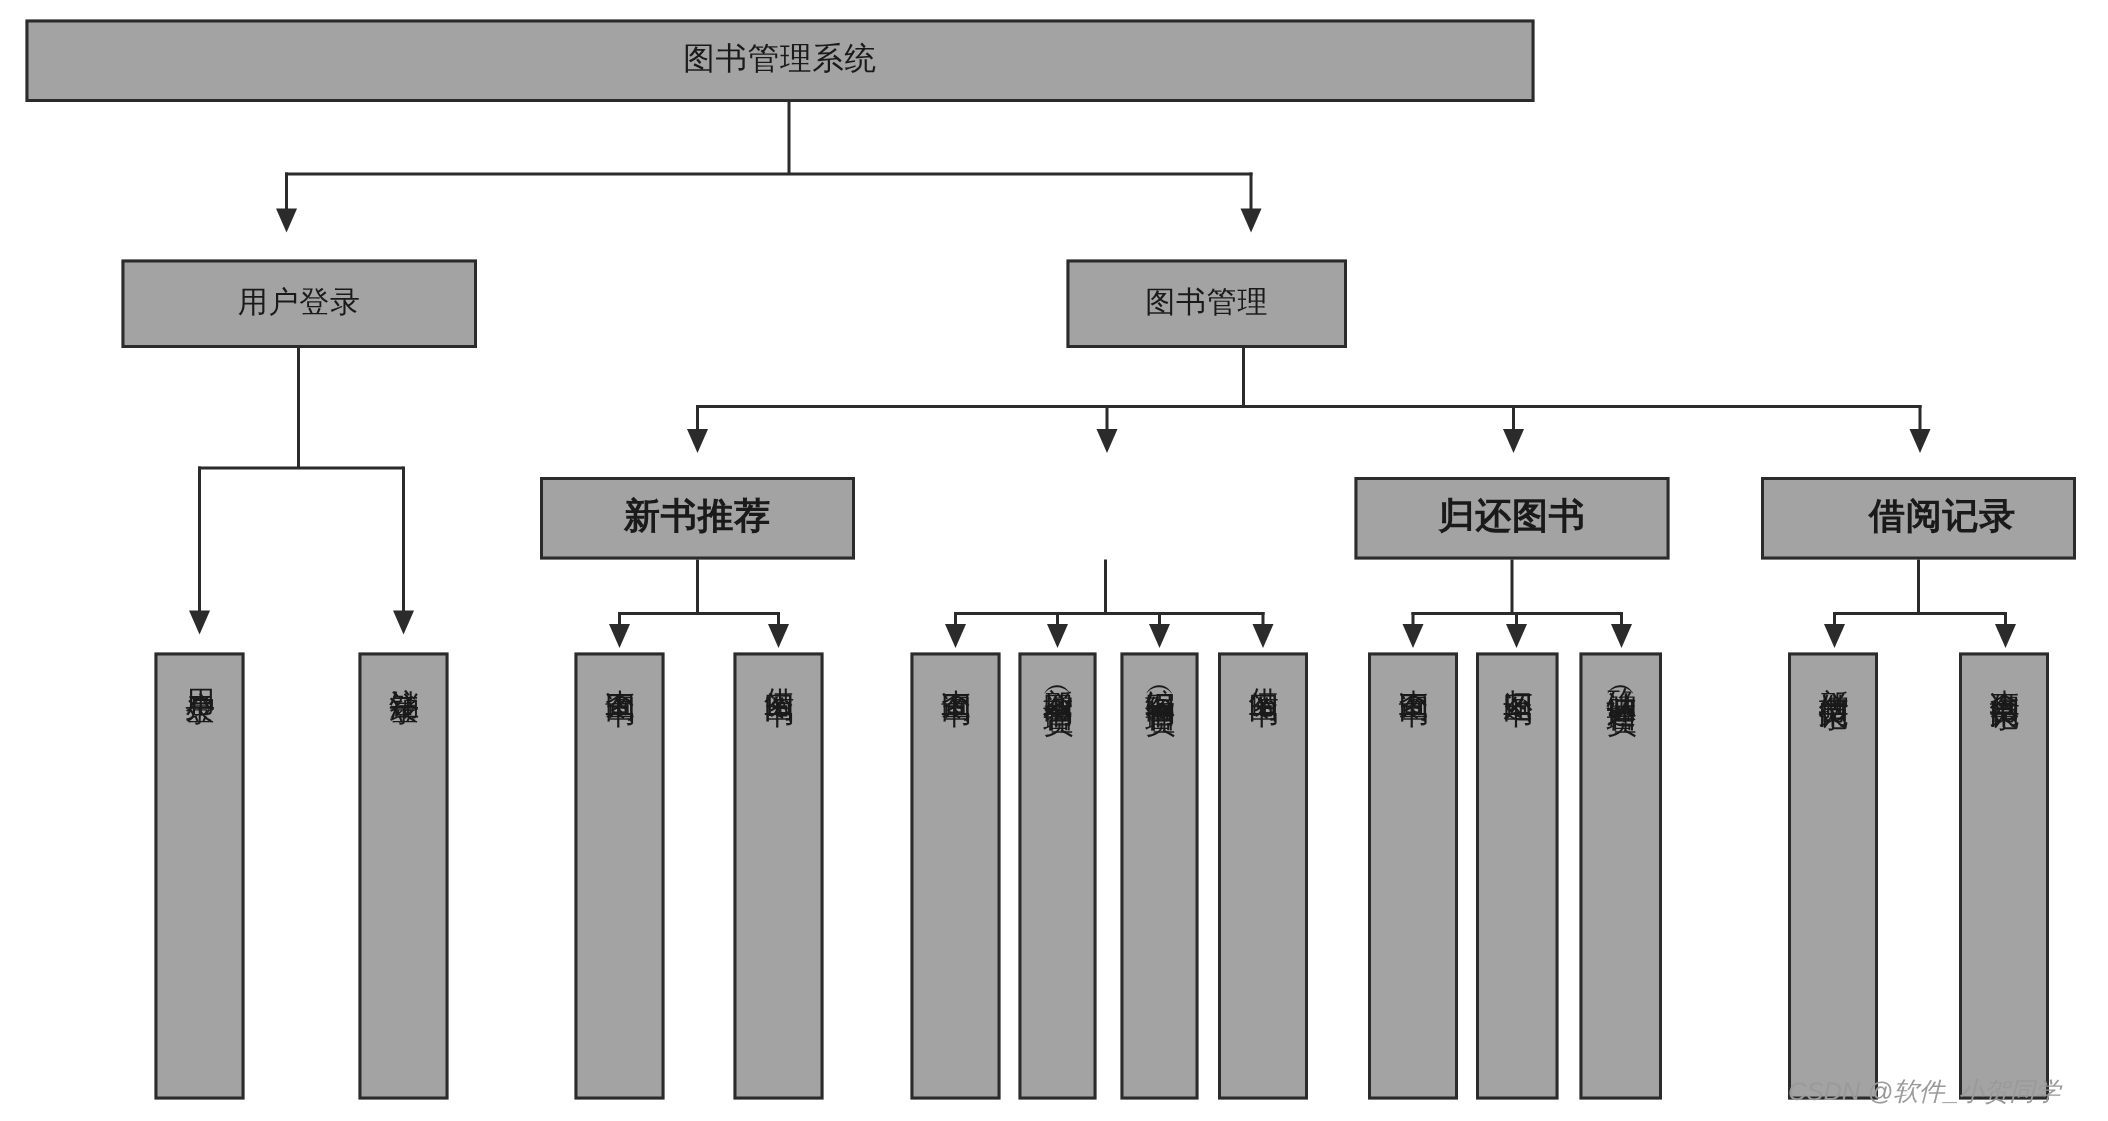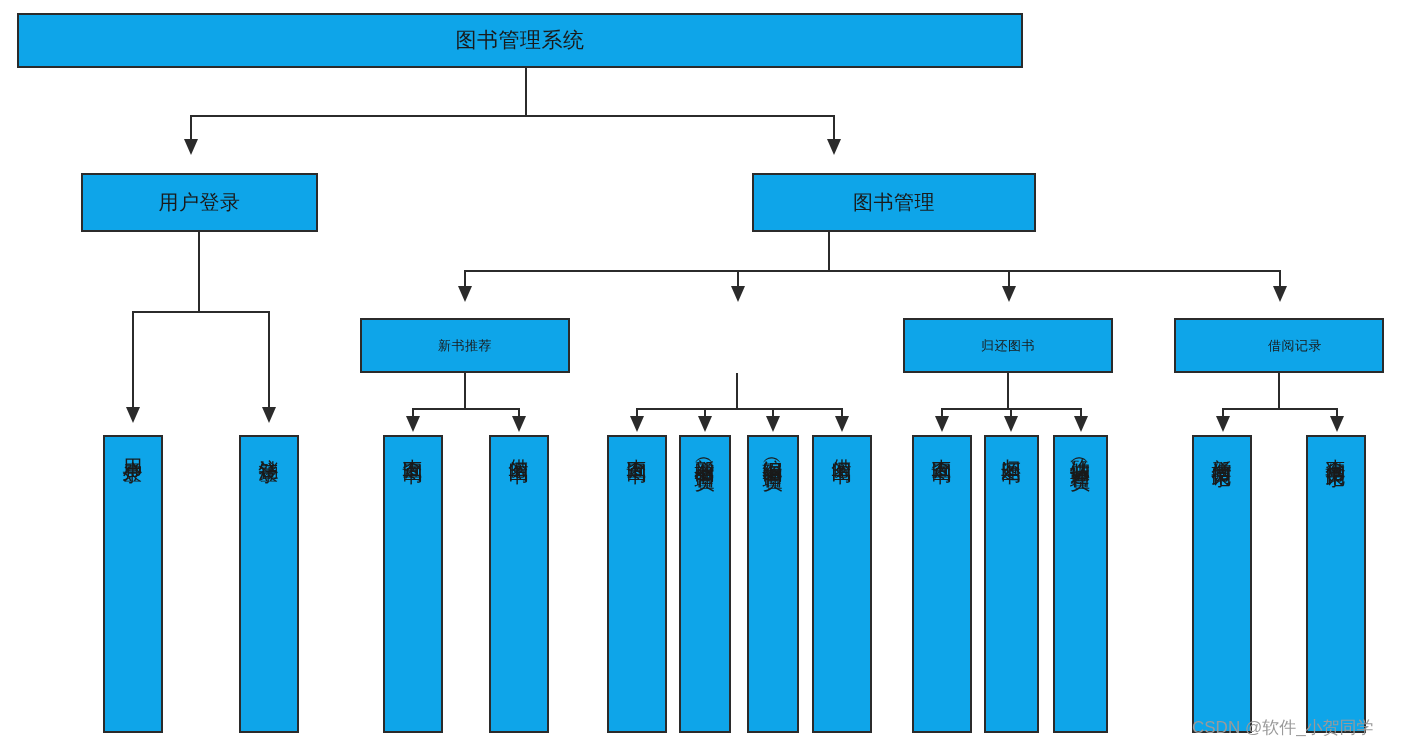--- a/index.html
+++ b/index.html
@@ -15,38 +15,38 @@
     position: relative;
     width: 1405px;
     height: 747px;
     background: #ffffff;
     overflow: hidden;
   }
   
   .node {
     position: absolute;
     box-sizing: border-box;
-    background: #0ea5e9;
+    background: #a3a3a3;
     border: 2px solid #2b2b2b;
     display: flex;
     align-items: center;
     justify-content: center;
     color: #1a1a1a;
   }
   .node .label {
     display: block;
     text-align: center;
     line-height: 1.18;
     letter-spacing: 0.5px;
     white-space: nowrap;
   }
   
   .node.root .label   { font-size: 21px; }
   .node.level2 .label { font-size: 20px; }
-  .node.level3 .label { font-size: 13px; }
+  .node.level3 .label { font-size: 24px; font-weight: bold; }
 
   
   .node.leaf {
     align-items: flex-start;
     justify-content: center;
     padding-top: 6px;
   }
   .node.leaf .label {
     writing-mode: vertical-rl;
     text-orientation: upright;
@@ -98,21 +98,21 @@
 
   <div class="edge v" style="left:190px; top:115px; width:2px; height:28px;"></div>
   <div class="arrow" style="left:184px; top:139px;"></div>
   <div class="edge v" style="left:833px; top:115px; width:2px; height:28px;"></div>
   <div class="arrow" style="left:827px; top:139px;"></div>
 
   <div class="node level2" style="left:81px; top:173px; width:237px; height:59px;">
     <span class="label">用户登录</span>
   </div>
 
-  <div class="node level2" style="left:711px; top:173px; width:284px; height:59px;margin-left:41px;">
+  <div class="node level2" style="left:711px; top:173px; width:187px; height:59px;">
     <span class="label">图书管理</span>
   </div>
 
   <div class="edge v" style="left:198px; top:232px; width:2px; height:80px;"></div>
   <div class="edge h" style="left:132px; top:311px; width:137px; height:2px;"></div>
   <div class="edge v" style="left:132px; top:311px; width:2px; height:100px;"></div>
   <div class="arrow" style="left:126px; top:407px;"></div>
   <div class="edge v" style="left:268px; top:311px; width:2px; height:100px;"></div>
   <div class="arrow" style="left:262px; top:407px;"></div>
 
@@ -212,15 +212,15 @@
     <span class="label">确认归还（管理员）</span>
   </div>
 
   <div class="node leaf" style="left:1192px; top:435px; width:60px; height:298px;">
     <span class="label">新增借阅记录</span>
   </div>
   <div class="node leaf" style="left:1306px; top:435px; width:60px; height:298px;">
     <span class="label">查询借阅记录</span>
   </div>
 
-  <div class="watermark" style="left:1192px; top:716px;">CSDN @软件_小贺同学</div>
+  <div class="watermark" style="left:1192px; top:716px;font-style:italic;">CSDN @软件_小贺同学</div>
 
 </div>
 
 </body></html>

